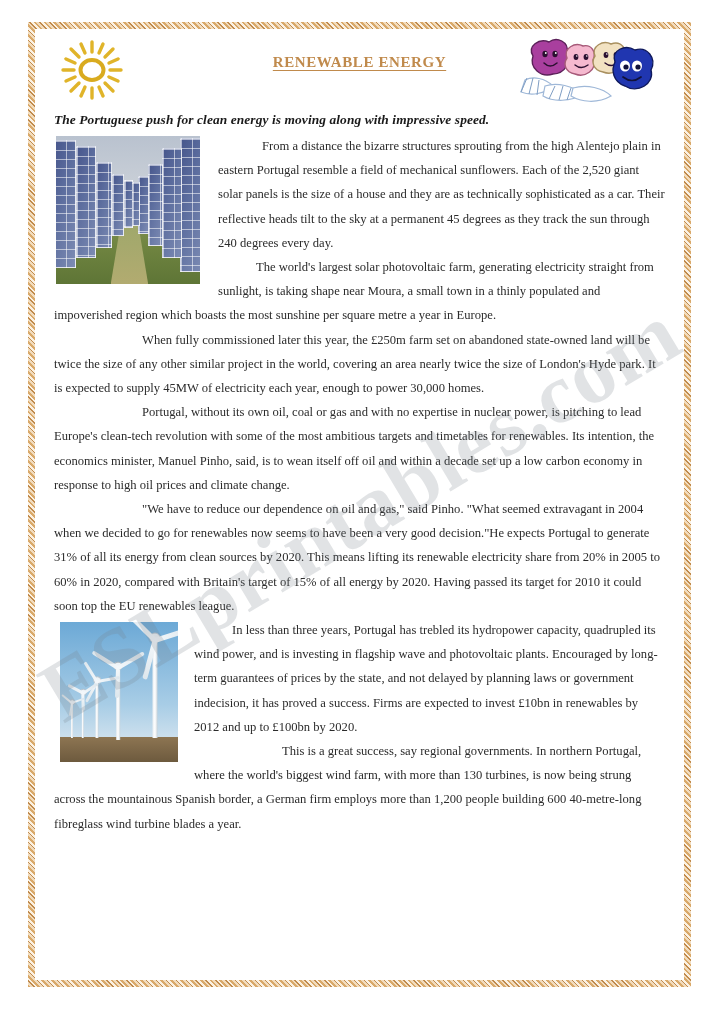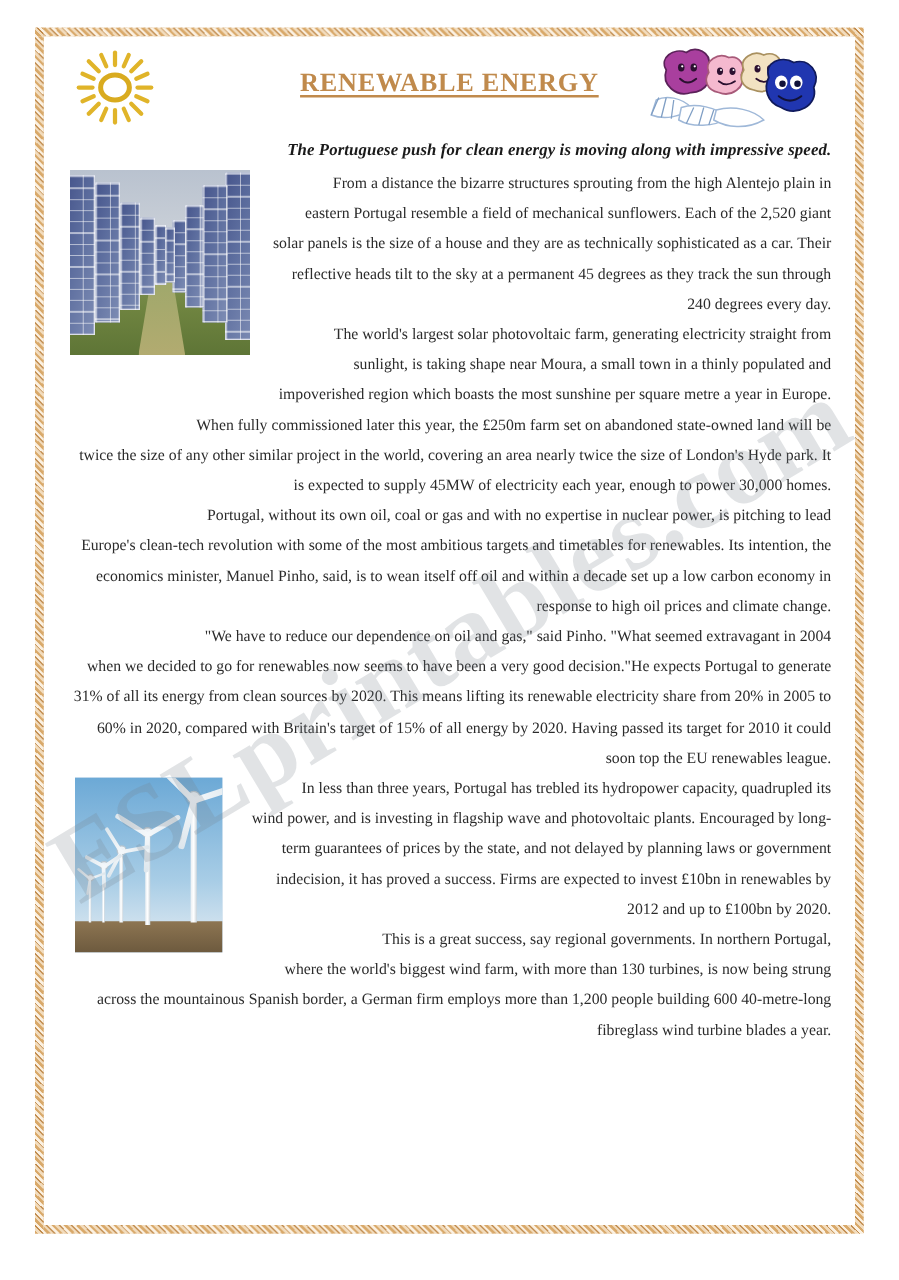--- a/index.html
+++ b/index.html
@@ -79,58 +79,57 @@
     width: 68px;
     height: 64px;
   }
   .doc-title {
     position: absolute;
     left: 0; right: 0;
     top: 18px;
     text-align: center;
     font-family: "Liberation Serif", serif;
     font-weight: bold;
-    font-size: 21px;
+    font-size: 15px;
     letter-spacing: 0.6px;
     color: #c08a4c;
     text-decoration: underline;
     text-underline-offset: 3px;
   }
   .clouds-clip {
     position: absolute;
     right: 2px;
     top: 0px;
     width: 152px;
     height: 70px;
   }
 
   
   .subtitle {
-    text-align: right;
+    text-align: left;
     font-family: "Liberation Serif", serif;
     font-weight: bold;
     font-style: italic;
     font-size: 13.4px;
     color: #1a1a1a;
     margin: 4px 0 6px 0;
     letter-spacing: 0.1px;
   }
 
   
   .article {
     font-family: "Liberation Serif", serif;
     font-size: 12.6px;
     line-height: 24.2px;
     color: #2b2b2b;
     text-align: left;
   }
   .article p {
     margin: 0;
     text-indent: 44px;
-    text-align: right;
   }
   .article p.wide-indent {
     text-indent: 88px;
   }
   .article p.narrow-indent {
     text-indent: 38px;
   }
 
   
   .photo {

